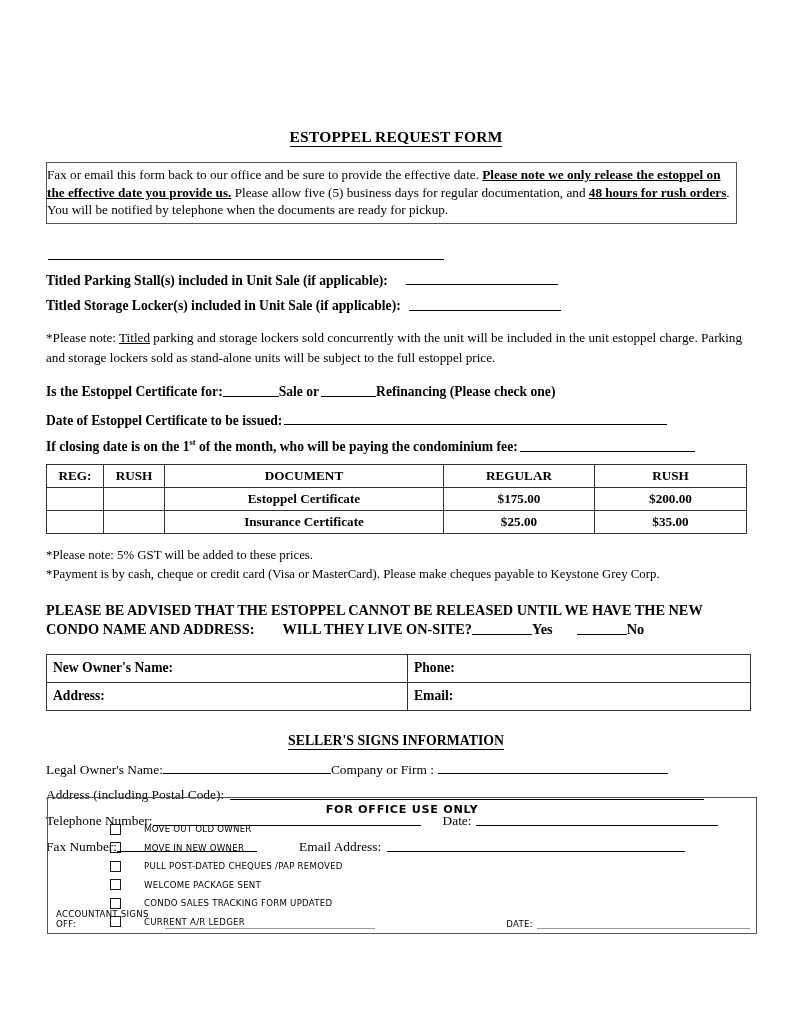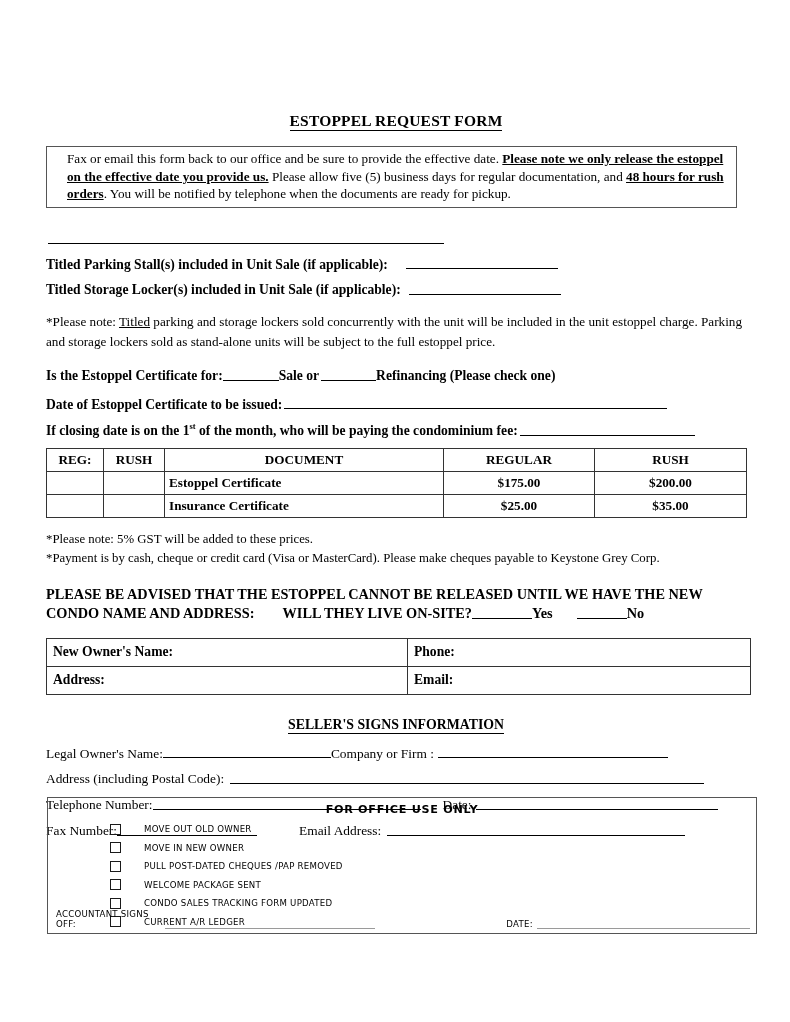--- a/index.html
+++ b/index.html
@@ -19,41 +19,41 @@
   .page {
     position: absolute;
     left: 0; top: 0;
     width: 790px;
     height: 1022px;
     background: #fff;
   }
   .content {
     position: absolute;
     left: 46px;
-    top: 112px;
+    top: 128px;
     width: 700px;
   }
 
   
   .form-title {
     text-align: center;
     font-weight: bold;
     font-size: 15.5px;
     letter-spacing: 0.2px;
     margin: 0 0 16px 0;
   }
   .form-title span {
     border-bottom: 1.6px solid #000;
     padding-bottom: 1px;
   }
 
   
   .instruction-box {
     border: 1.2px solid #555;
-    padding: 3px 4px 4px 20px;
+    padding: 3px 4px 4px 0;
     font-size: 13.2px;
     line-height: 1.33;
     width: 691px;
     box-sizing: border-box;
     margin-bottom: 22px;
   }
   .instruction-box b {
     font-weight: bold;
     text-decoration: underline;
   }
@@ -100,21 +100,21 @@
     padding: 2px 4px;
     font-weight: bold;
     height: 18px;
   }
   th.c-reg   { width: 48px;  text-align: center; }
   th.c-rush  { width: 52px;  text-align: center; }
   th.c-doc   { text-align: center; }
   th.c-regu  { width: 142px; text-align: center; }
   th.c-rushp { width: 143px; text-align: center; }
   td.cell-blank { }
-  td.doc-name { padding-left: 8px; text-align: left; margin-top: 32px; }
+  td.doc-name { padding-left: 8px; text-align: center; margin-top: 32px; }
   td.price { text-align: center; }
 
   
   .advisory {
     font-weight: bold;
     font-size: 14.3px;
     line-height: 1.35;
     margin: 18px 0 14px 0;
   }
 

